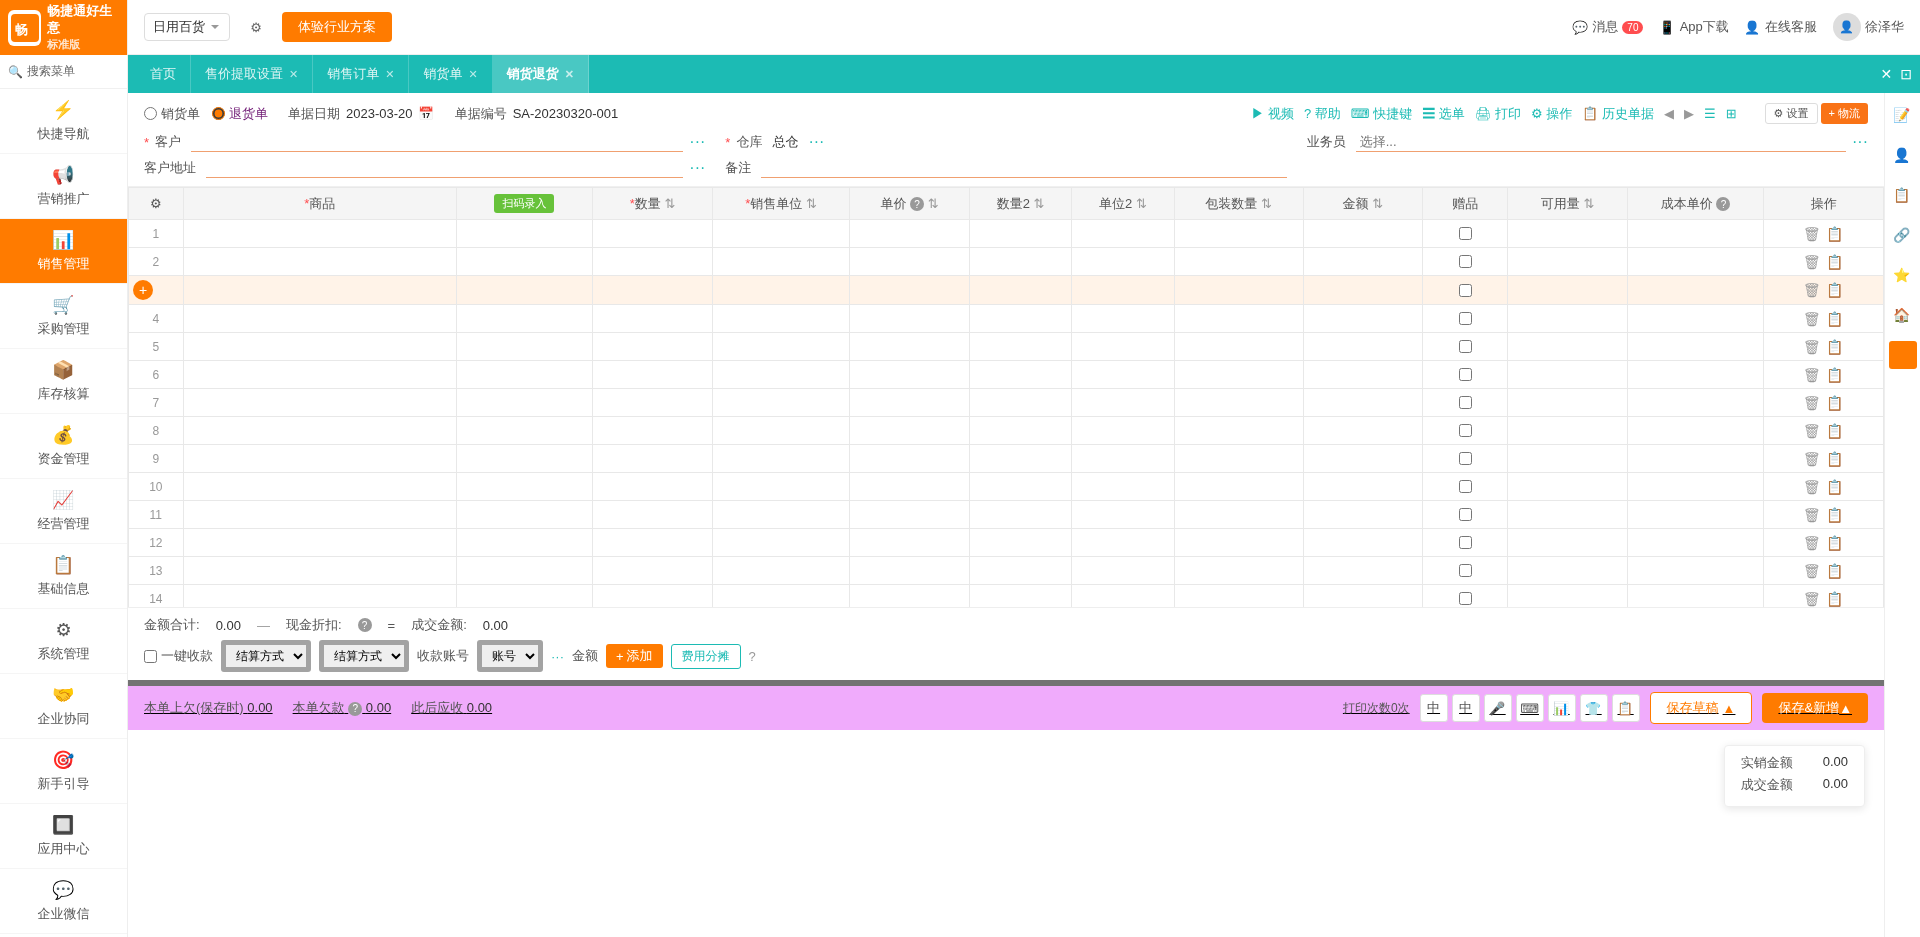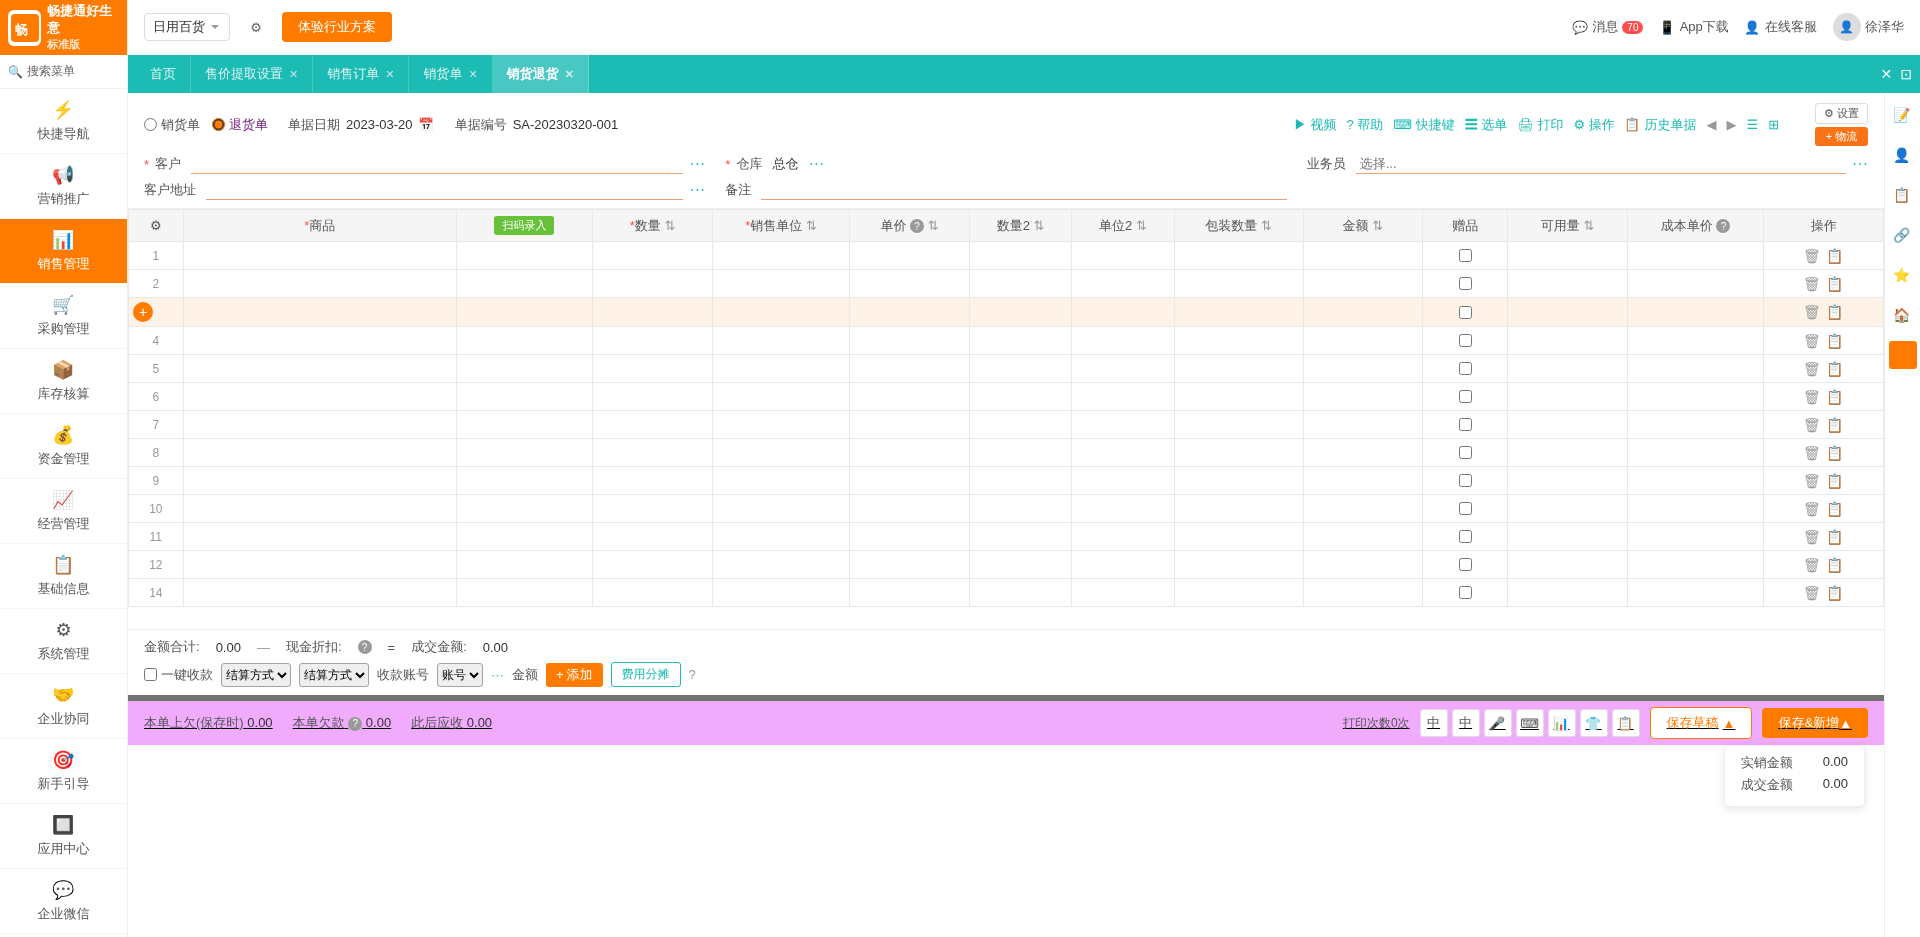--- a/index.html
+++ b/index.html
@@ -61,21 +61,21 @@
     .action-icons { display: flex; gap: 6px; justify-content: center; }
     .action-icon { color: #999; cursor: pointer; font-size: 14px; }
 
     
     .footer { background: #fff; border-top: 1px solid #eee; padding: 8px 16px; flex-shrink: 0; }
     .footer-row1 { display: flex; align-items: center; gap: 16px; margin-bottom: 6px; font-size: 13px; color: #555; }
     .footer-amount { color: #333; font-weight: 500; }
     .footer-divider { color: #999; }
     .footer-row2 { display: flex; align-items: center; gap: 8px; font-size: 12px; color: #555; }
     .footer-checkbox { display: flex; align-items: center; gap: 4px; }
-    .footer-select { border: 1px solid #a3a3a3; border-radius: 3px; padding: 3px 0; font-size: 12px; }
+    .footer-select { border: 5px solid #a3a3a3; border-radius: 3px; padding: 3px 6px; font-size: 12px; }
     .footer-dots { color: #1cbbb4; cursor: pointer; }
     .add-btn { background: #ff7b00; color: #fff; border: none; border-radius: 3px; padding: 3px 10px; cursor: pointer; font-size: 12px; display: flex; align-items: center; gap: 3px; }
     .fee-btn { background: #fff; border: 1px solid #1cbbb4; color: #1cbbb4; border-radius: 3px; padding: 3px 10px; cursor: pointer; font-size: 12px; }
 
     
     .bottombar { background: #f0abfc; border-top: 6px solid #737373; padding: 6px 16px; display: flex; align-items: center; justify-content: space-between; flex-shrink: 0; text-decoration: underline; }
     .bottom-stats { display: flex; gap: 20px; font-size: 12px; color: #555; }
     .bottom-stat-value { color: #333; font-weight: 500; }
     .taskbar-icons { display: flex; gap: 4px; }
     .taskbar-icon { width: 28px; height: 28px; background: #fff; border: 1px solid #ddd; border-radius: 3px; display: flex; align-items: center; justify-content: center; cursor: pointer; color: #555; font-size: 13px; }
@@ -269,21 +269,21 @@
             <span style="display:flex;align-items:center;gap:2px;cursor:pointer;">⌨ 快捷键</span>
             <span style="display:flex;align-items:center;gap:2px;cursor:pointer;">☰ 选单</span>
             <span style="display:flex;align-items:center;gap:2px;cursor:pointer;">🖨 打印</span>
             <span style="display:flex;align-items:center;gap:2px;cursor:pointer;">⚙ 操作</span>
             <span style="display:flex;align-items:center;gap:2px;cursor:pointer;">📋 历史单据</span>
             <span style="cursor:pointer;color:#999;">◀</span>
             <span style="cursor:pointer;color:#999;">▶</span>
             <span style="cursor:pointer;">☰</span>
             <span style="cursor:pointer;">⊞</span>
           </div>
-          <div style="display:flex;flex-direction:column;gap:3px;margin-left:16px;">
+          <div style="display:flex;flex-direction:row;gap:3px;margin-left:8px;">
             <button class="field-right-btn" style="background:#fff;border:1px solid #ddd;color:#555;">⚙ 设置</button>
             <button class="field-right-btn">+ 物流</button>
           </div>
         </div>
 
         <div style="display:grid; grid-template-columns:1fr 1fr 1fr; gap:10px 20px; margin-bottom:6px;">
           <div class="field-row">
             <span style="color:#ff4d4f;">*</span>
             <span style="color:#555;margin-right:4px;">客户</span>
             <input class="field-input" placeholder="" style="">
@@ -644,20 +644,45 @@
       <td></td>
       <td>
         <div class="action-icons">
           <span class="action-icon">🗑</span>
           <span class="action-icon">📋</span>
         </div>
       </td>
     </tr>
               <tr>
       <td><span class="row-num">12</span></td>
+      <td></td>
+      <td></td>
+      <td></td>
+      <td></td>
+      <td></td>
+      <td></td>
+      <td></td>
+      <td></td>
+      <td></td>
+      <td>
+        <div class="checkbox-cell">
+                    <input type="checkbox" style="">
+                  </div>
+      </td>
+      <td></td>
+      <td></td>
+      <td>
+        <div class="action-icons">
+          <span class="action-icon">🗑</span>
+          <span class="action-icon">📋</span>
+        </div>
+      </td>
+    </tr>
+              <tr>
+      <td><span class="row-num">13</span></td>
       <td></td>
       <td></td>
       <td></td>
       <td></td>
       <td></td>
       <td></td>
       <td></td>
       <td></td>
       <td></td>
       <td>

